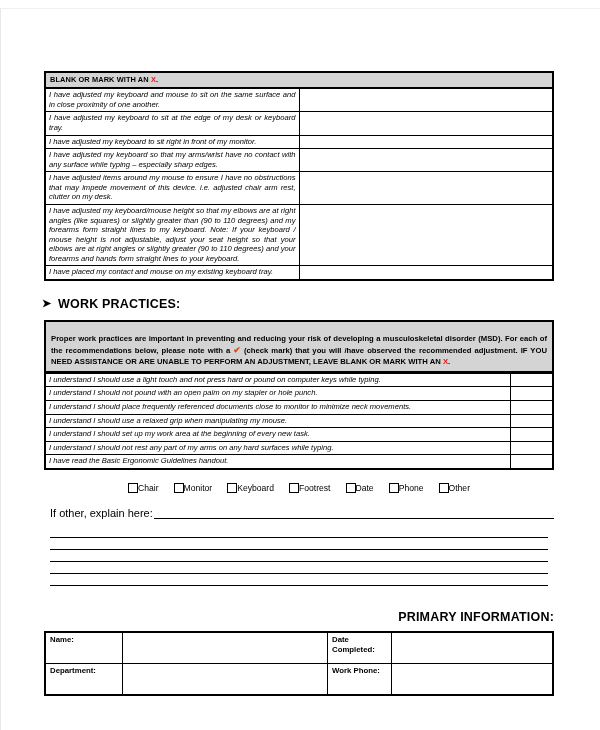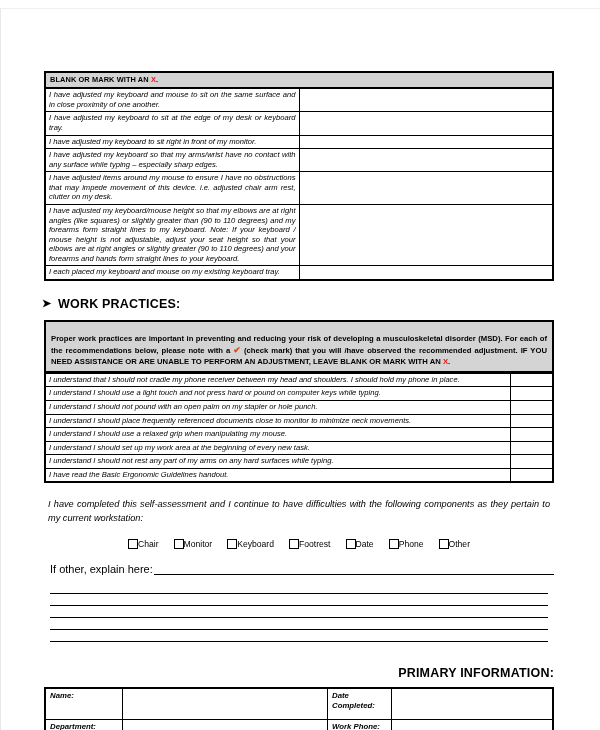--- a/index.html
+++ b/index.html
@@ -153,21 +153,20 @@
   .primary-wrap { margin-top: 24px; }
   .primary-table {
     width: 100%;
     border-collapse: collapse;
     border: 2.5px solid #000;
     table-layout: fixed;
   }
   .primary-table td {
     border: 1px solid #000;
     font-size: 7.8px;
-    font-style: italic;
     font-weight: bold;
     padding: 2px 4px 7px 4px;
     vertical-align: top;
     line-height: 1.3;
     height: 21px;
   }
   .primary-table td.val { font-weight: normal; }
   .col-lbl  { width: 68px; }
   .col-val  { width: 196px; }
   .col-lbl2 { width: 55px; }
@@ -201,40 +200,36 @@
         </tr>
         <tr>
           <td class="justify">I have adjusted items around my mouse to ensure I have no obstructions that may impede movement of this device. i.e. adjusted chair arm rest, clutter on my desk.</td>
           <td class="mark-col"></td>
         </tr>
         <tr>
           <td class="justify">I have adjusted my keyboard/mouse height so that my elbows are at right angles (like squares) or slightly greater than (90 to 110 degrees) and my forearms form straight lines to my keyboard.  Note: If your keyboard / mouse height is not adjustable, adjust your seat height so that your elbows are at right angles or slightly greater (90 to 110 degrees) and your forearms and hands form straight lines to your keyboard.</td>
           <td class="mark-col"></td>
         </tr>
         <tr>
-          <td class="justify">I each placed my keyboard and mouse on my existing keyboard tray.</td>
+          <td class="justify">I have placed my contact and mouse on my existing keyboard tray.</td>
           <td class="mark-col"></td>
         </tr>
       </tbody>
     </table>
 
     <div class="section-head">
       <span class="arrow">➤</span><span>WORK PRACTICES:</span>
     </div>
 
     <div class="intro-block"><span>Proper work practices are important in preventing and reducing your risk of developing a musculoskeletal disorder (MSD).  For each of the recommendations below, please note with a </span><span class="checkglyph">✔</span><span> (check mark) that you will /have observed the recommended adjustment. IF YOU NEED ASSISTANCE OR ARE UNABLE TO PERFORM AN ADJUSTMENT, LEAVE BLANK OR MARK WITH AN </span><span class="red">X</span><span>.</span></div>
 
     <div class="intro-wrap">
       <table class="form-table">
         <tbody>
           <tr>
-            <td class="justify">I understand that I should not cradle my phone receiver between my head and shoulders.  I should hold my phone in place.</td>
-            <td class="mark-col"></td>
-          </tr>
-          <tr>
             <td class="justify">I understand I should use a light touch and not press hard or pound on computer keys while typing.</td>
             <td class="mark-col"></td>
           </tr>
           <tr>
             <td class="justify">I understand I should not pound with an open palm on my stapler or hole punch.</td>
             <td class="mark-col"></td>
           </tr>
           <tr>
             <td class="justify">I understand I should place frequently referenced documents close to monitor to minimize neck movements.</td>
             <td class="mark-col"></td>
@@ -252,21 +247,20 @@
             <td class="mark-col"></td>
           </tr>
           <tr>
             <td class="justify">I have read the Basic Ergonomic Guidelines handout.</td>
             <td class="mark-col"></td>
           </tr>
         </tbody>
       </table>
     </div>
 
-    <div class="statement">I have completed this self-assessment and I continue to have difficulties with the following components as they pertain to my current workstation:</div>
 
     <div class="cb-row">
       <span class="cb-item">
           <span class="cb-box"></span>
           <span>Chair</span>
         </span>
       <span class="cb-item">
           <span class="cb-box"></span>
           <span>Monitor</span>
         </span>

